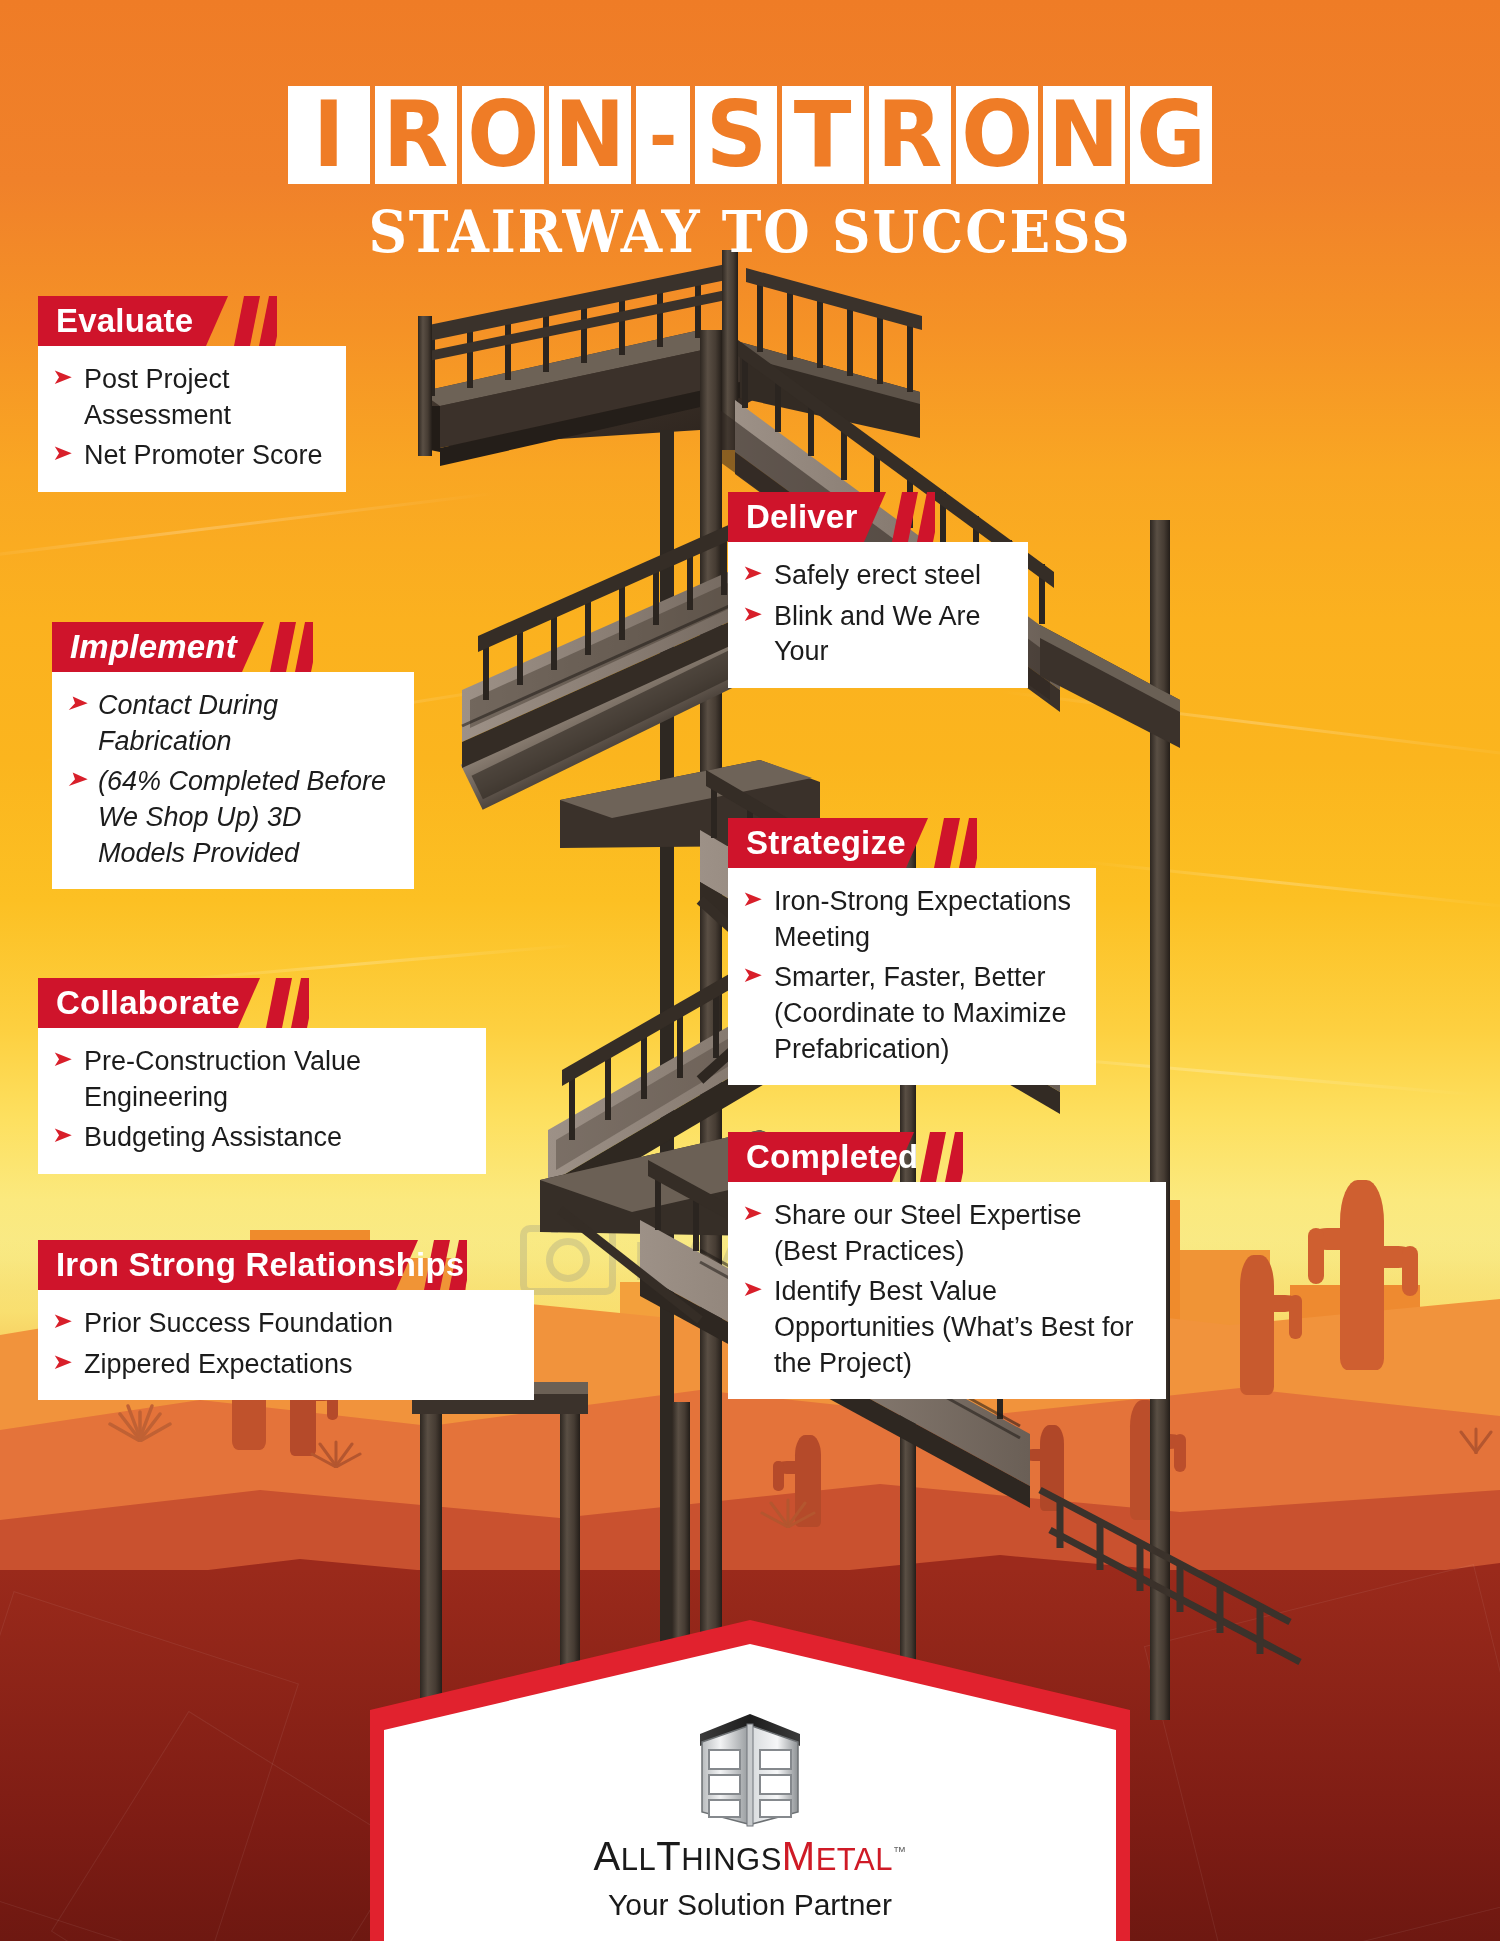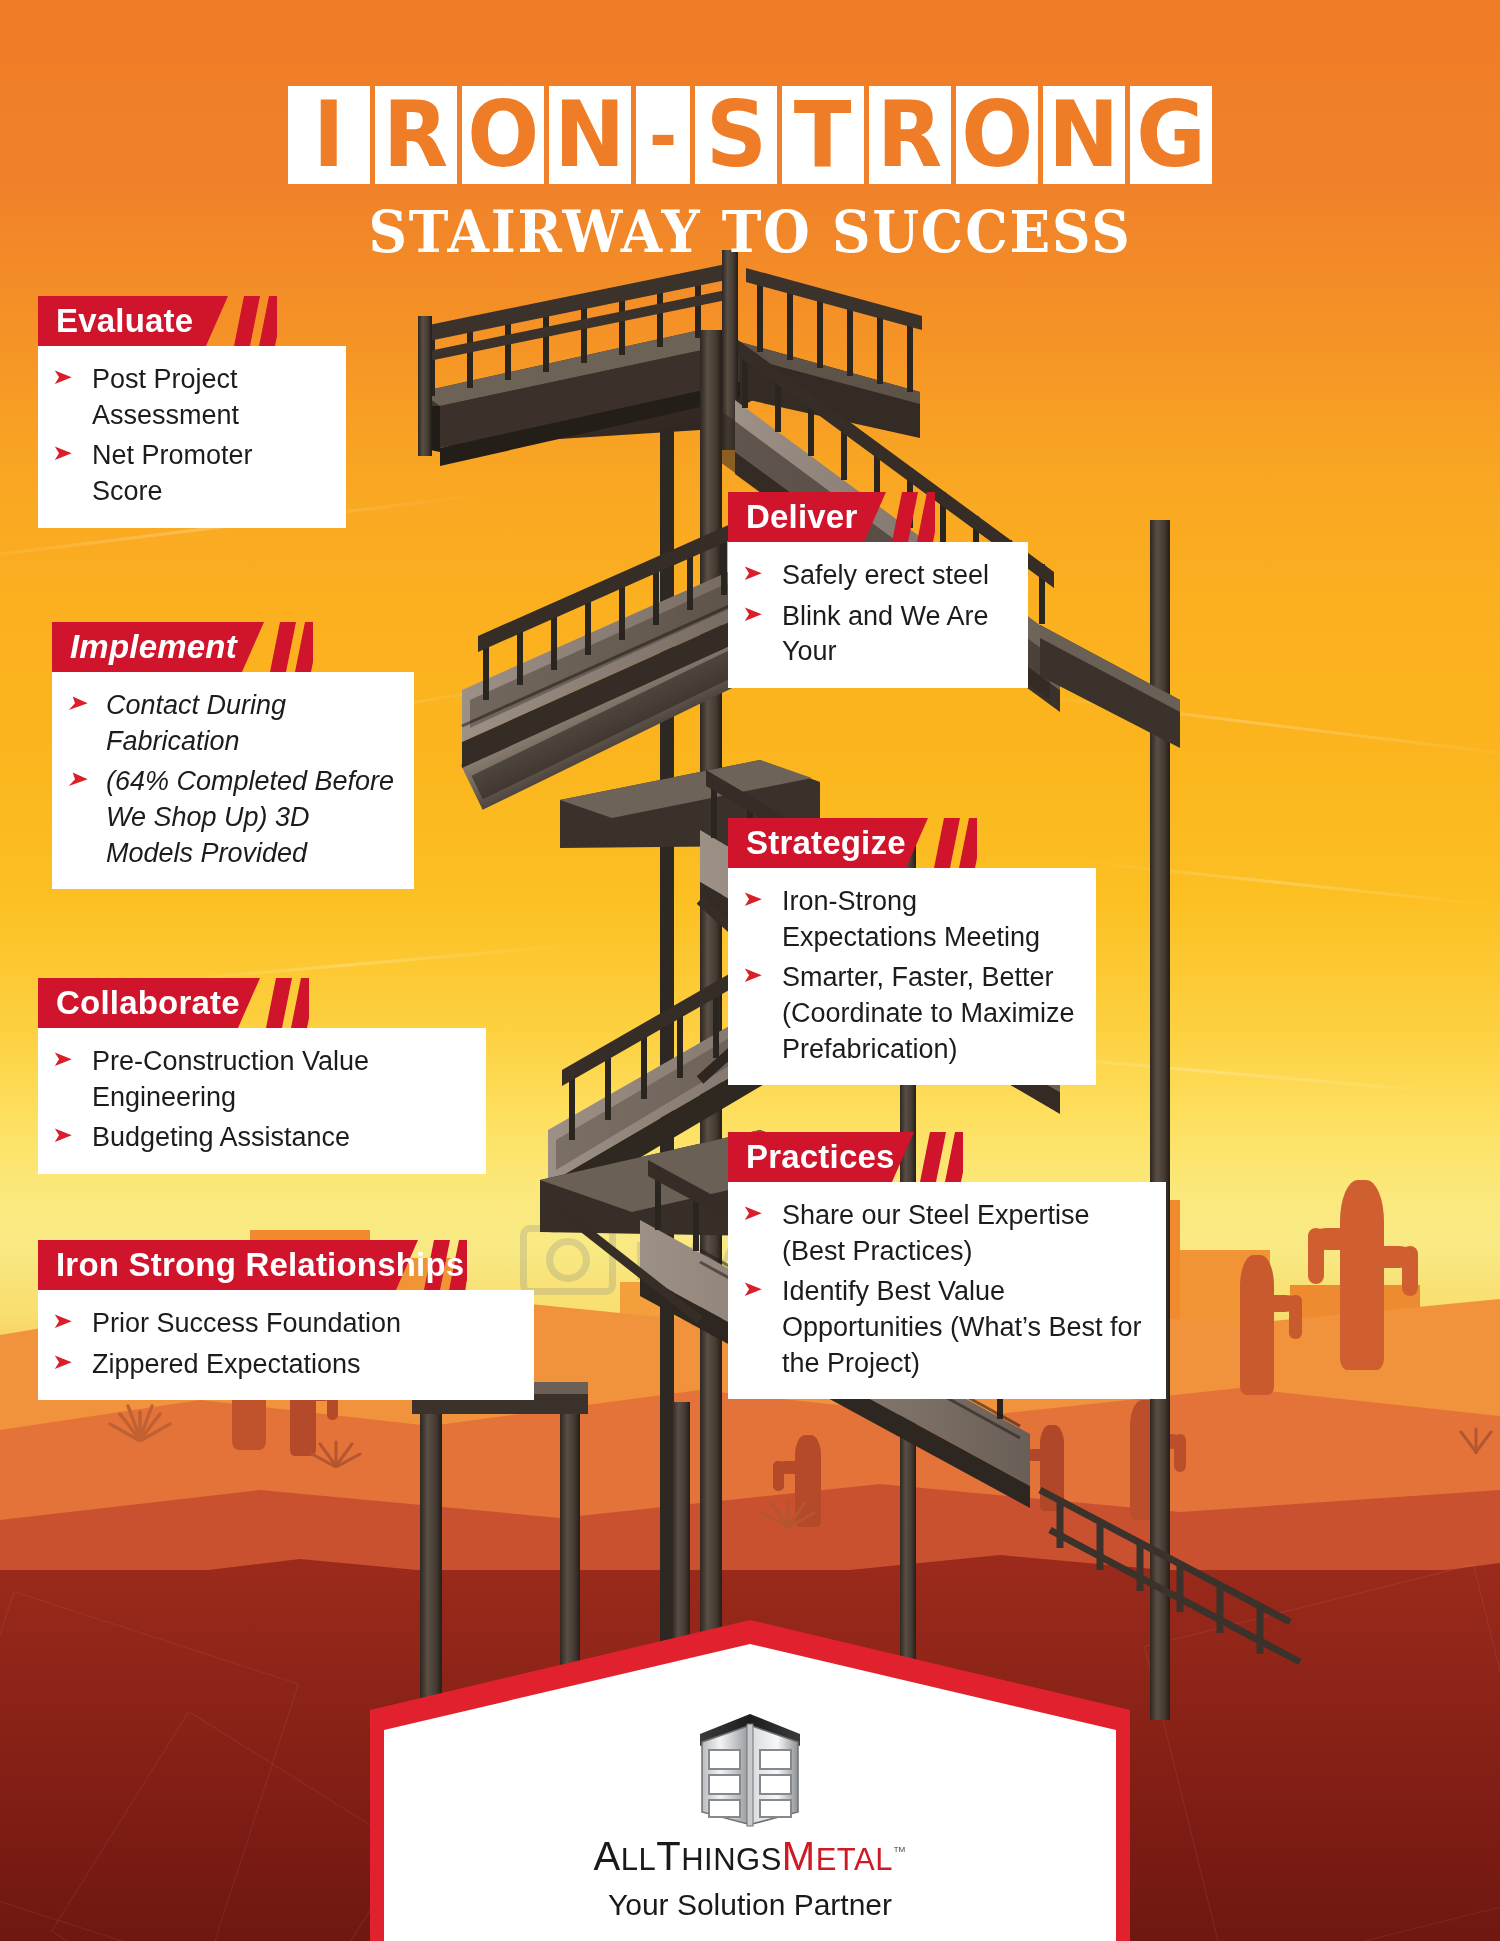--- a/index.html
+++ b/index.html
@@ -230,21 +230,20 @@
     color: #d81f2a;
     font-size: 25px;
     line-height: 1.05;
     flex: 0 0 auto;
     transform: translateY(1px) scaleY(.85);
   }
   .bullet-text {
     color: #1c1c1c;
     font-size: 27px;
     font-weight: 400;
-    margin-left: 8px;
   }
 
   
   #card-evaluate      { left: 38px;  top: 296px;  width: 308px; }
   #card-evaluate .head-bar { width: 190px; }
   #card-evaluate .head-slash.one { left: 196px; }
   #card-evaluate .head-slash.two { left: 221px; }
 
   #card-implement     { left: 52px;  top: 622px;  width: 362px; font-style: italic; }
   #card-implement .head-bar { width: 212px; }
@@ -774,21 +773,21 @@
         <span class="bullet-text">Budgeting Assistance</span>
       </div>
     </div>
   </div>
 
   <div class="card" id="card-discover">
     <div class="card-head">
       <div class="head-bar"></div>
       <div class="head-slash one"></div>
       <div class="head-slash two"></div>
-      <div class="head-label">Practices</div>
+      <div class="head-label">Completed</div>
     </div>
     <div class="card-body">
       <div class="bullet">
         <span class="bullet-icon">➤</span>
         <span class="bullet-text">Share our Steel Expertise (Best Practices)</span>
       </div>
       <div class="bullet">
         <span class="bullet-icon">➤</span>
         <span class="bullet-text">Identify Best Value Opportunities (What’s Best for the Project)</span>
       </div>

